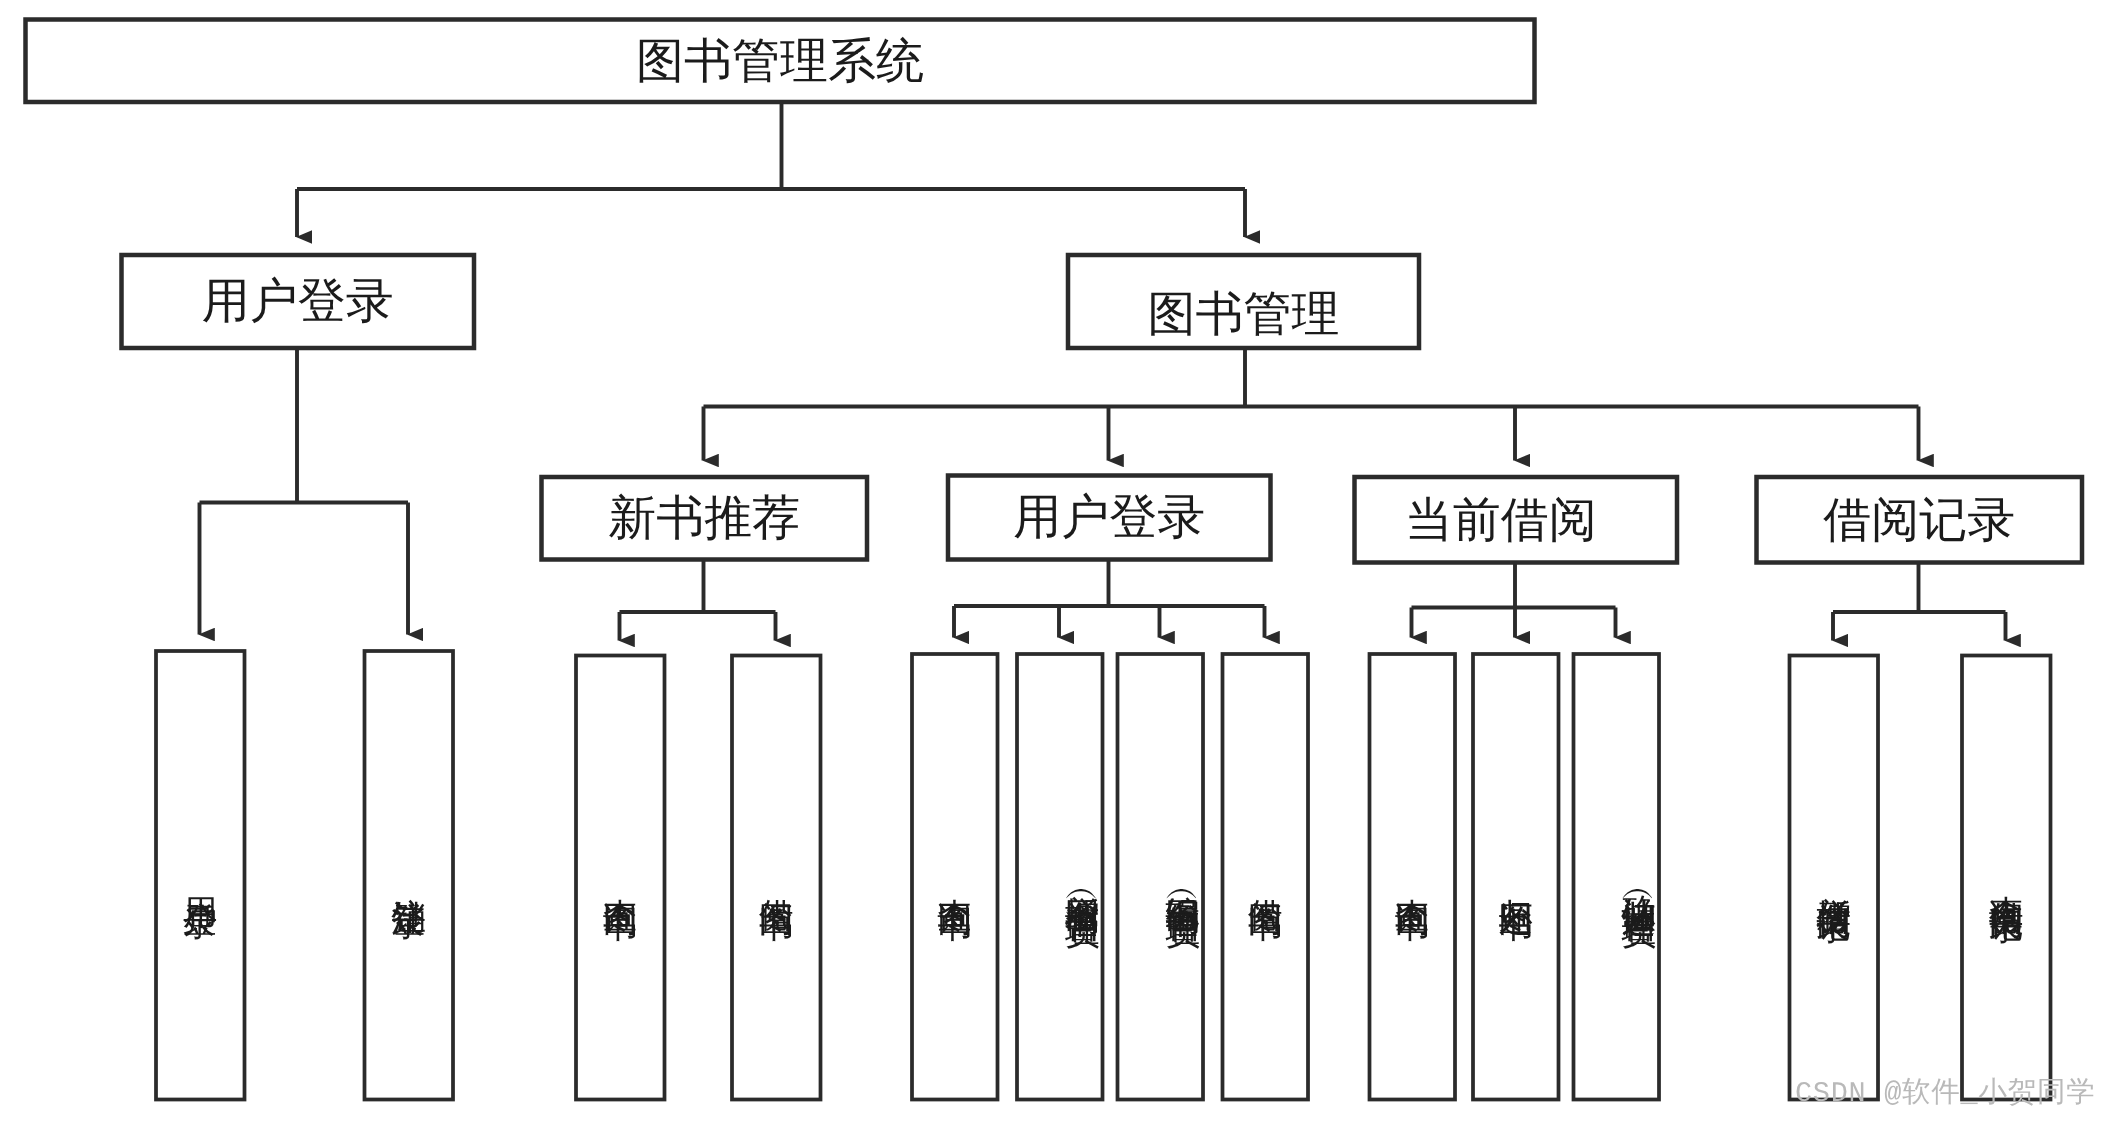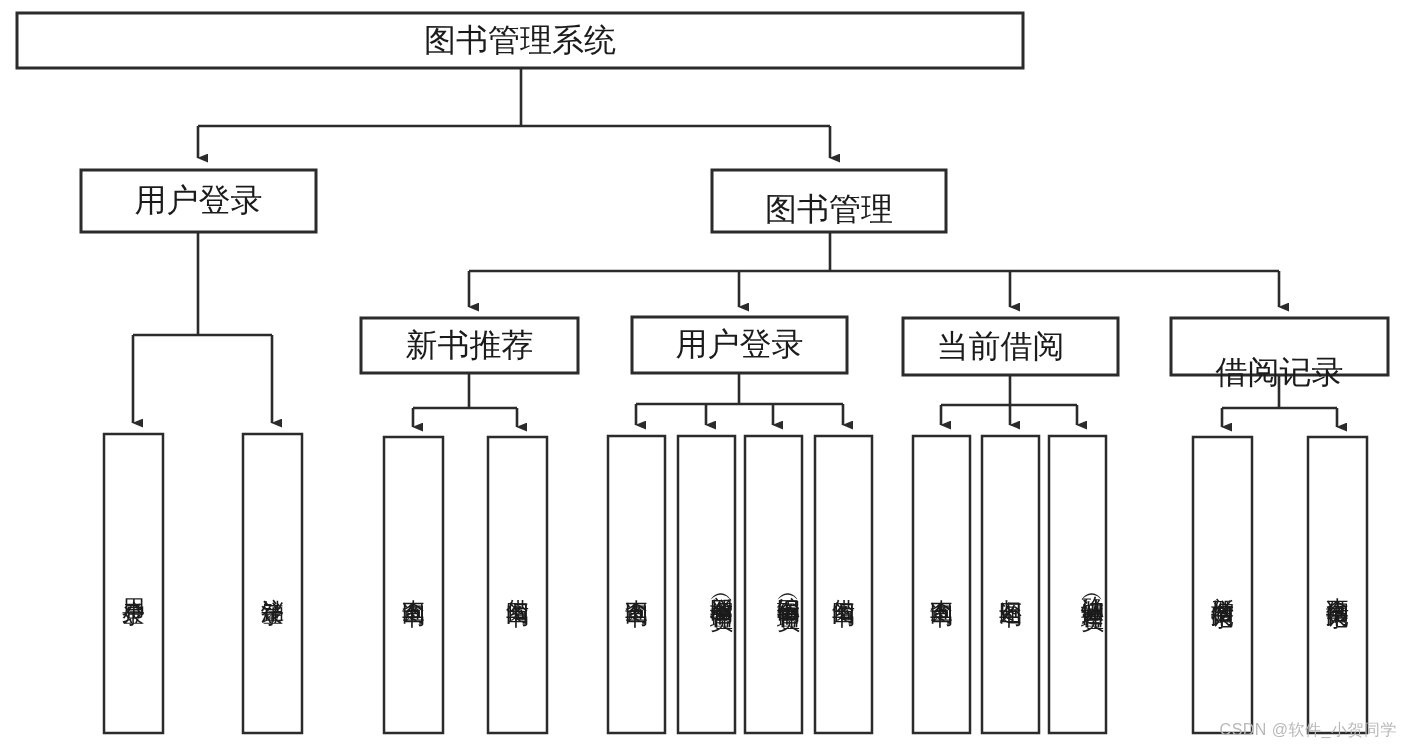--- a/index.html
+++ b/index.html
@@ -61,22 +61,22 @@
     font-family: "Liberation Sans", "DejaVu Sans", sans-serif;
     font-size: 32px;
     color: #1b1b1b;
     white-space: nowrap;
     pointer-events: none;
   }
   .watermark {
     position: absolute;
     right: 8px;
     bottom: 6px;
-    font-family: Liberation Sans, sans-serif;
-    font-size: 16px;
+    font-family: Liberation Mono, monospace;
+    font-size: 19px;
     color: #b9b9b9;
     letter-spacing: 0.5px;
     user-select: none;
     margin-left: 47px;
   }
 </style>
 </head>
 <body>
 
 <div id="diagram-root">
@@ -176,21 +176,21 @@
   </svg>
 
   <div class="horiz-text-wrap" style="left:17px; top:13px; width:1006px; height:55px;">图书管理系统</div>
 
   <div class="horiz-text-wrap" style="left:81px; top:170px; width:235px; height:62px;">用户登录</div>
   <div class="horiz-text-wrap" style="left:712px; top:170px; width:234px; height:80px;">图书管理</div>
 
   <div class="horiz-text-wrap" style="left:361px; top:318px; width:217px; height:55px;">新书推荐</div>
   <div class="horiz-text-wrap" style="left:632px; top:317px; width:215px; height:56px;">用户登录</div>
   <div class="horiz-text-wrap" style="left:893px; top:318px; width:215px; height:57px;">当前借阅</div>
-  <div class="horiz-text-wrap" style="left:1171px; top:318px; width:217px; height:57px;margin-top:26px;">借阅记录</div>
+  <div class="horiz-text-wrap" style="left:1171px; top:318px; width:217px; height:57px;">借阅记录</div>
 
   <div class="vert-text-wrap" style="left:104px; top:434px; width:59px; height:299px;">用户登录</div>
   <div class="vert-text-wrap" style="left:243px; top:434px; width:59px; height:299px;">注销登录</div>
 
   <div class="vert-text-wrap" style="left:384px; top:437px; width:59px; height:296px;">查询图书</div>
   <div class="vert-text-wrap" style="left:488px; top:437px; width:59px; height:296px;">借阅图书</div>
 
   <div class="vert-text-wrap" style="left:608px; top:436px; width:57px; height:297px;">查询图书</div>
   <div class="vert-text-wrap" style="left:678px; top:436px; width:57px; height:297px; align-items:flex-start; padding-top:4px; box-sizing:border-box;">新增图书（管理员）</div>
   <div class="vert-text-wrap" style="left:745px; top:436px; width:57px; height:297px; align-items:flex-start; padding-top:4px; box-sizing:border-box;">编辑图书（管理员）</div>

